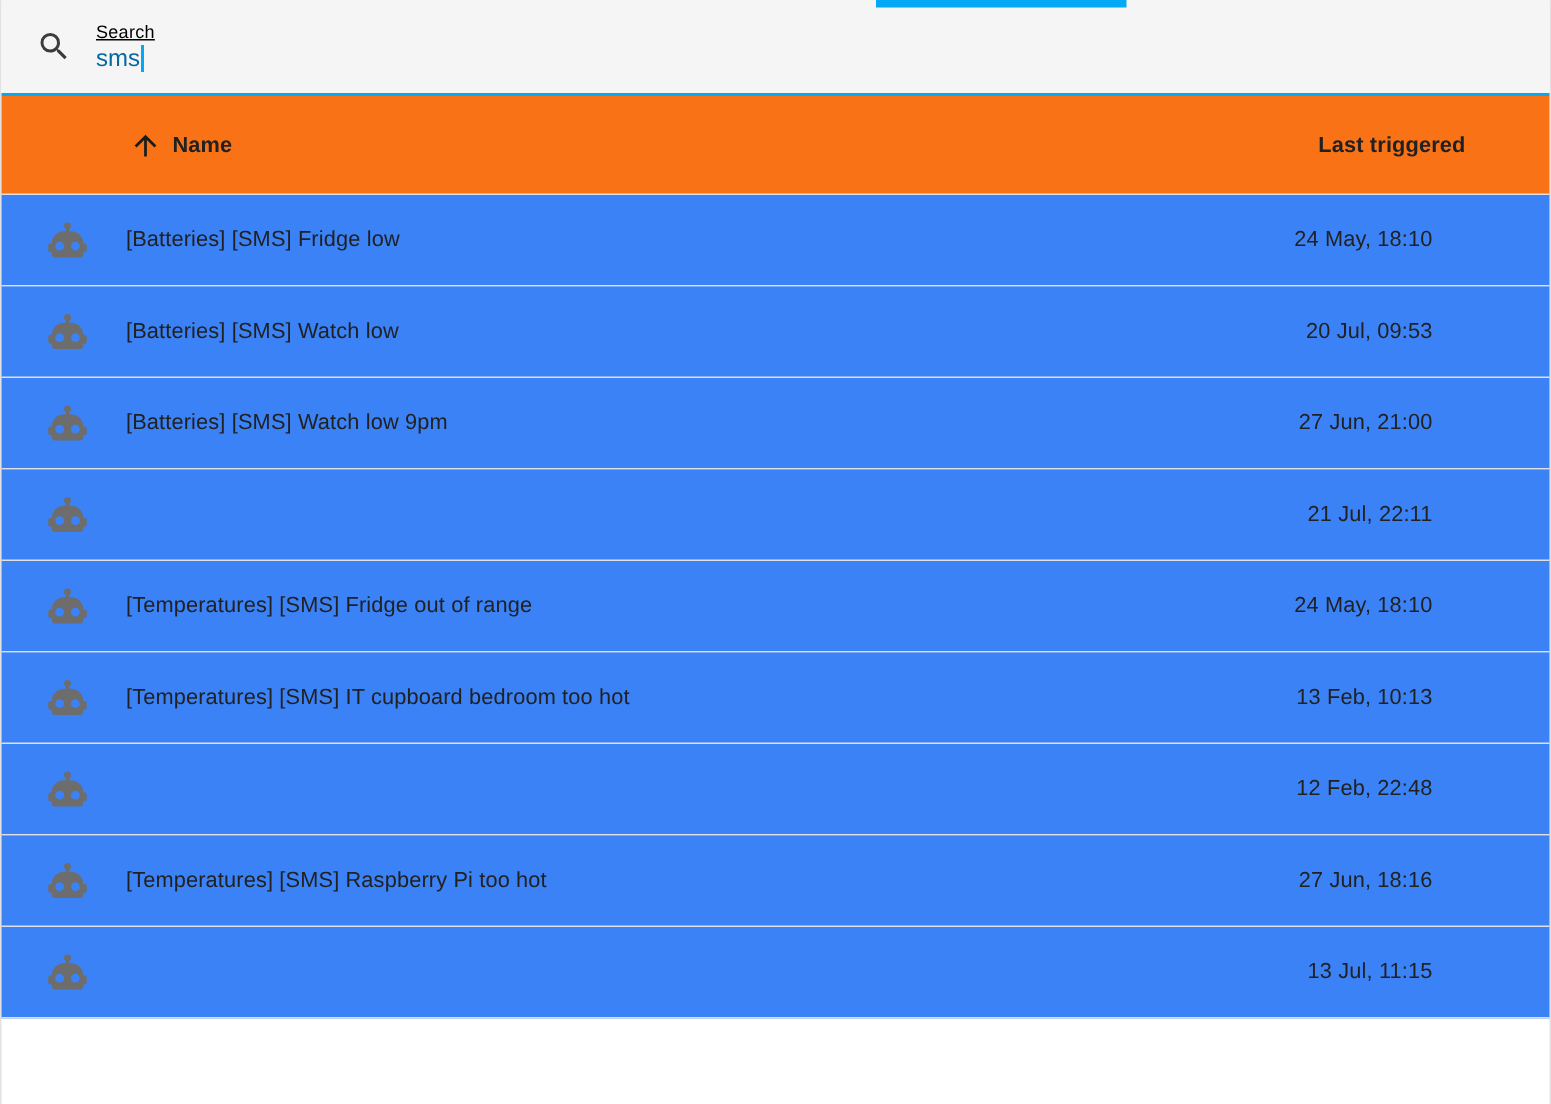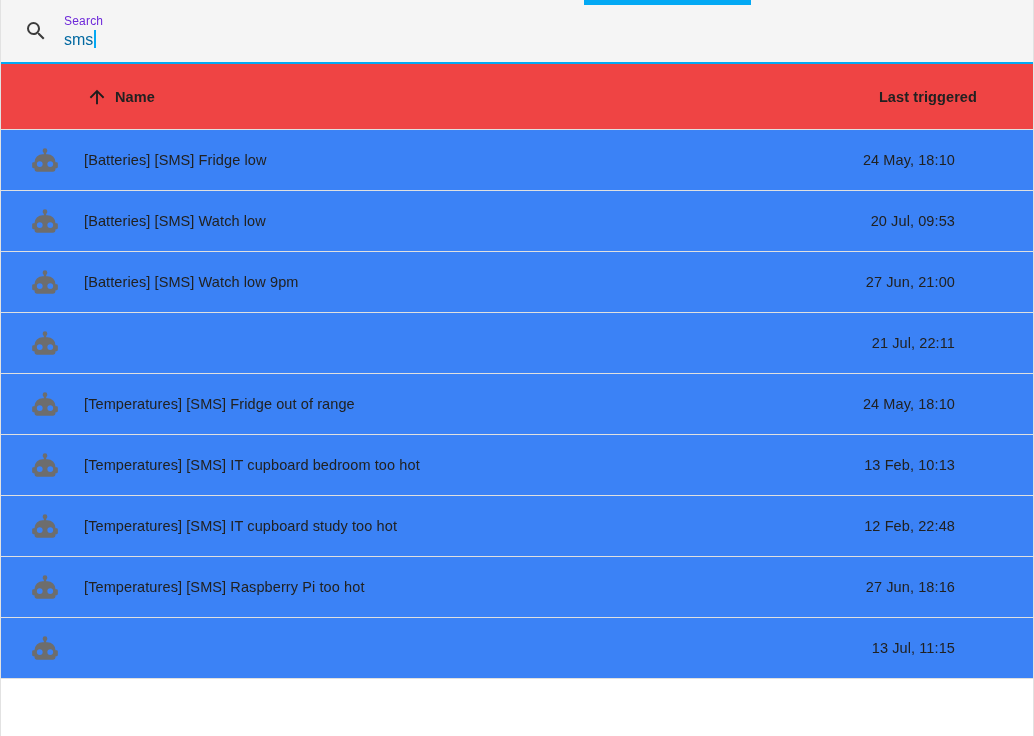--- a/index.html
+++ b/index.html
@@ -71,21 +71,21 @@
     height: 18px;
     background: #03a9f4;
     margin-left: 1px;
   }
   
   .table-header {
     height: 66px;
     display: flex;
     align-items: center;
     border-bottom: 1px solid #e0e0e0;
-    background: #ef4444;
+    background: #f97316;
   }
   .sort-arrow-wrap {
     width: 22px; height: 22px;
     margin-left: 85px;
     color: #1c1c1c;
     flex: 0 0 auto;
   }
   .col-name {
     font-size: 14.5px;
     font-weight: bold;
@@ -141,21 +141,21 @@
   <div class="top-strip"></div>
   <div class="top-indicator" style="background: rgb(3, 169, 244);"></div>
 
   <div class="search-bar">
     <span class="search-icon-wrap">
       <svg viewBox="0 0 24 24" fill="currentColor">
         <path d="M9.5,3A6.5,6.5 0 0,1 16,9.5C16,11.11 15.41,12.59 14.44,13.73L14.71,14H15.5L20.5,19L19,20.5L14,15.5V14.71L13.73,14.44C12.59,15.41 11.11,16 9.5,16A6.5,6.5 0 0,1 3,9.5A6.5,6.5 0 0,1 9.5,3M9.5,5C7,5 5,7 5,9.5C5,12 7,14 9.5,14C12,14 14,12 14,9.5C14,7 12,5 9.5,5Z"></path>
       </svg>
     </span>
     <div class="search-field">
-      <span class="search-label" style="color: #6d28d9;">Search</span>
+      <span class="search-label" style="color: #000000; text-decoration: underline;">Search</span>
       <span class="search-value-line">
         <span class="search-value">sms</span>
         <span class="search-caret"></span>
       </span>
     </div>
   </div>
 
   <div class="table-header">
     <span class="sort-arrow-wrap">
       <svg viewBox="0 0 24 24" fill="currentColor">
@@ -225,21 +225,20 @@
       <span class="row-name">[Temperatures] [SMS] IT cupboard bedroom too hot</span>
       <span class="row-time">13 Feb, 10:13</span>
     </div>
 
     <div class="row">
       <span class="row-icon-wrap">
         <svg viewBox="0 0 24 24" fill="currentColor">
           <path d="M12,2A2,2 0 0,1 14,4C14,4.74 13.6,5.39 13,5.73V7H14A7,7 0 0,1 21,14H22A1,1 0 0,1 23,15V18A1,1 0 0,1 22,19H21V20A2,2 0 0,1 19,22H5A2,2 0 0,1 3,20V19H2A1,1 0 0,1 1,18V15A1,1 0 0,1 2,14H3A7,7 0 0,1 10,7H11V5.73C10.4,5.39 10,4.74 10,4A2,2 0 0,1 12,2M7.5,13A2.5,2.5 0 0,0 5,15.5A2.5,2.5 0 0,0 7.5,18A2.5,2.5 0 0,0 10,15.5A2.5,2.5 0 0,0 7.5,13M16.5,13A2.5,2.5 0 0,0 14,15.5A2.5,2.5 0 0,0 16.5,18A2.5,2.5 0 0,0 19,15.5A2.5,2.5 0 0,0 16.5,13Z"></path>
         </svg>
       </span>
-      <span class="row-name">[Temperatures] [SMS] IT cupboard study too hot</span>
       <span class="row-time">12 Feb, 22:48</span>
     </div>
 
     <div class="row">
       <span class="row-icon-wrap">
         <svg viewBox="0 0 24 24" fill="currentColor">
           <path d="M12,2A2,2 0 0,1 14,4C14,4.74 13.6,5.39 13,5.73V7H14A7,7 0 0,1 21,14H22A1,1 0 0,1 23,15V18A1,1 0 0,1 22,19H21V20A2,2 0 0,1 19,22H5A2,2 0 0,1 3,20V19H2A1,1 0 0,1 1,18V15A1,1 0 0,1 2,14H3A7,7 0 0,1 10,7H11V5.73C10.4,5.39 10,4.74 10,4A2,2 0 0,1 12,2M7.5,13A2.5,2.5 0 0,0 5,15.5A2.5,2.5 0 0,0 7.5,18A2.5,2.5 0 0,0 10,15.5A2.5,2.5 0 0,0 7.5,13M16.5,13A2.5,2.5 0 0,0 14,15.5A2.5,2.5 0 0,0 16.5,18A2.5,2.5 0 0,0 19,15.5A2.5,2.5 0 0,0 16.5,13Z"></path>
         </svg>
       </span>
       <span class="row-name">[Temperatures] [SMS] Raspberry Pi too hot</span>

